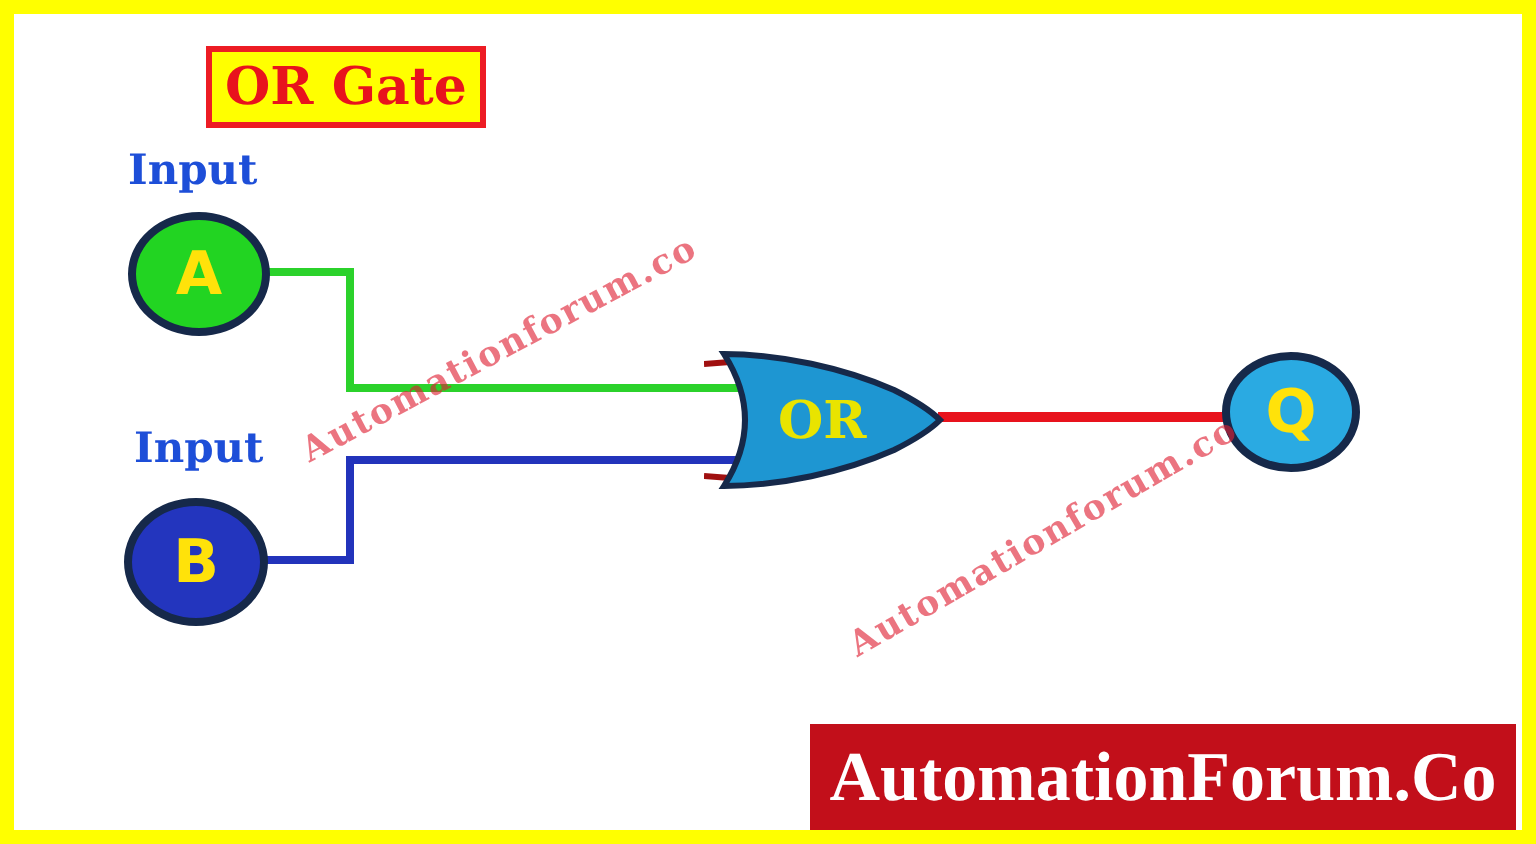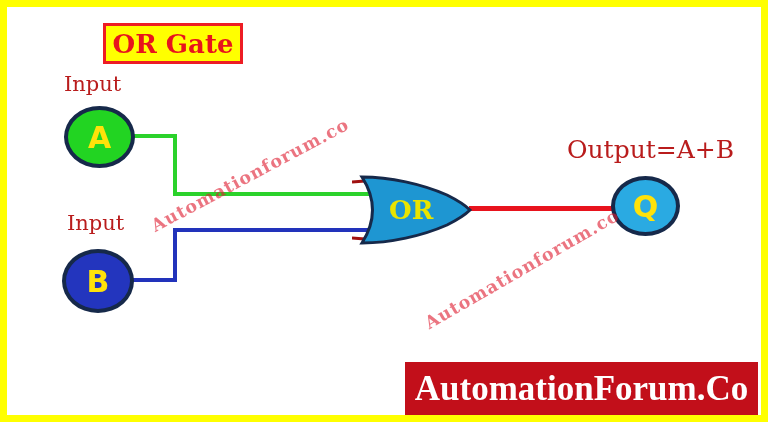--- a/index.html
+++ b/index.html
@@ -11,21 +11,21 @@
     position:absolute;inset:0;border:7px solid #FFFF00;
     pointer-events:none;z-index:10;
   }
   .title-box{
     position:absolute;left:103px;top:23px;width:140px;height:41px;
     background:#FFFF00;border:3px solid #ED1C24;box-sizing:border-box;
     display:flex;align-items:center;justify-content:center;
     font-size:26px;font-weight:bold;color:#E8131D;z-index:3;
   }
   .io-label{
-    position:absolute;font-size:21px;font-weight:normal;color:#b91c1c;
+    position:absolute;font-size:21px;font-weight:bold;color:#1d4ed8;
     white-space:nowrap;z-index:3;
   }
   .label-input-a{left:64px;top:72px;}
   .label-input-b{left:67px;top:211px;}
   .label-output{left:567px;top:135px;font-size:25px;}
   .node{
     position:absolute;border:4px solid #16294A;border-radius:50%;
     box-sizing:border-box;display:flex;align-items:center;justify-content:center;
     font-family:"DejaVu Sans", sans-serif;font-weight:bold;
     font-size:30px;color:#FFE20A;z-index:4;
@@ -100,21 +100,20 @@
 
   <svg id="gate-svg" width="125" height="84" viewBox="0 0 125 84">
     <line x1="0" y1="14" x2="13" y2="13" stroke="#A01010" stroke-width="3"></line>
     <line x1="0" y1="70" x2="13" y2="71" stroke="#A01010" stroke-width="3"></line>
     <path d="M10,9 C38,9 70,16 95,27 C105,32 113,37 118,42
              C113,47 105,52 95,57 C70,68 38,75 10,75
              C24,53 24,31 10,9 Z" fill="#1E96D2" stroke="#16294A" stroke-width="3"></path>
     <text class="gate-text" x="37" y="51">OR</text>
   </svg>
 
-  <div class="io-label label-output">Output=A+B</div>
   <div class="node node-q">
     <span>Q</span>
   </div>
 
   <div class="watermark wm1">Automationforum.co</div>
   <div class="watermark wm2">Automationforum.co</div>
 
   <div class="logo-box">
     <span class="logo-text">AutomationForum.Co</span>
   </div>

